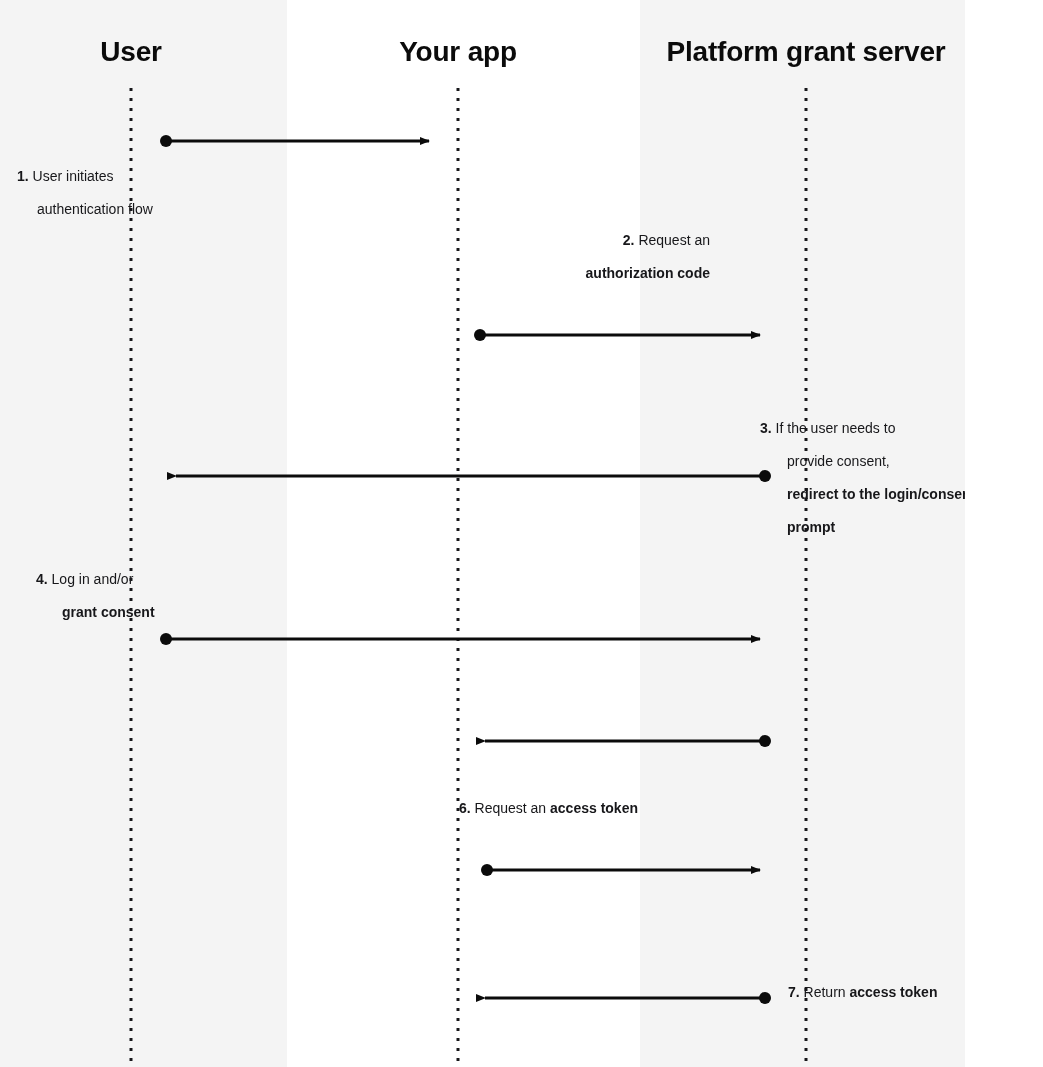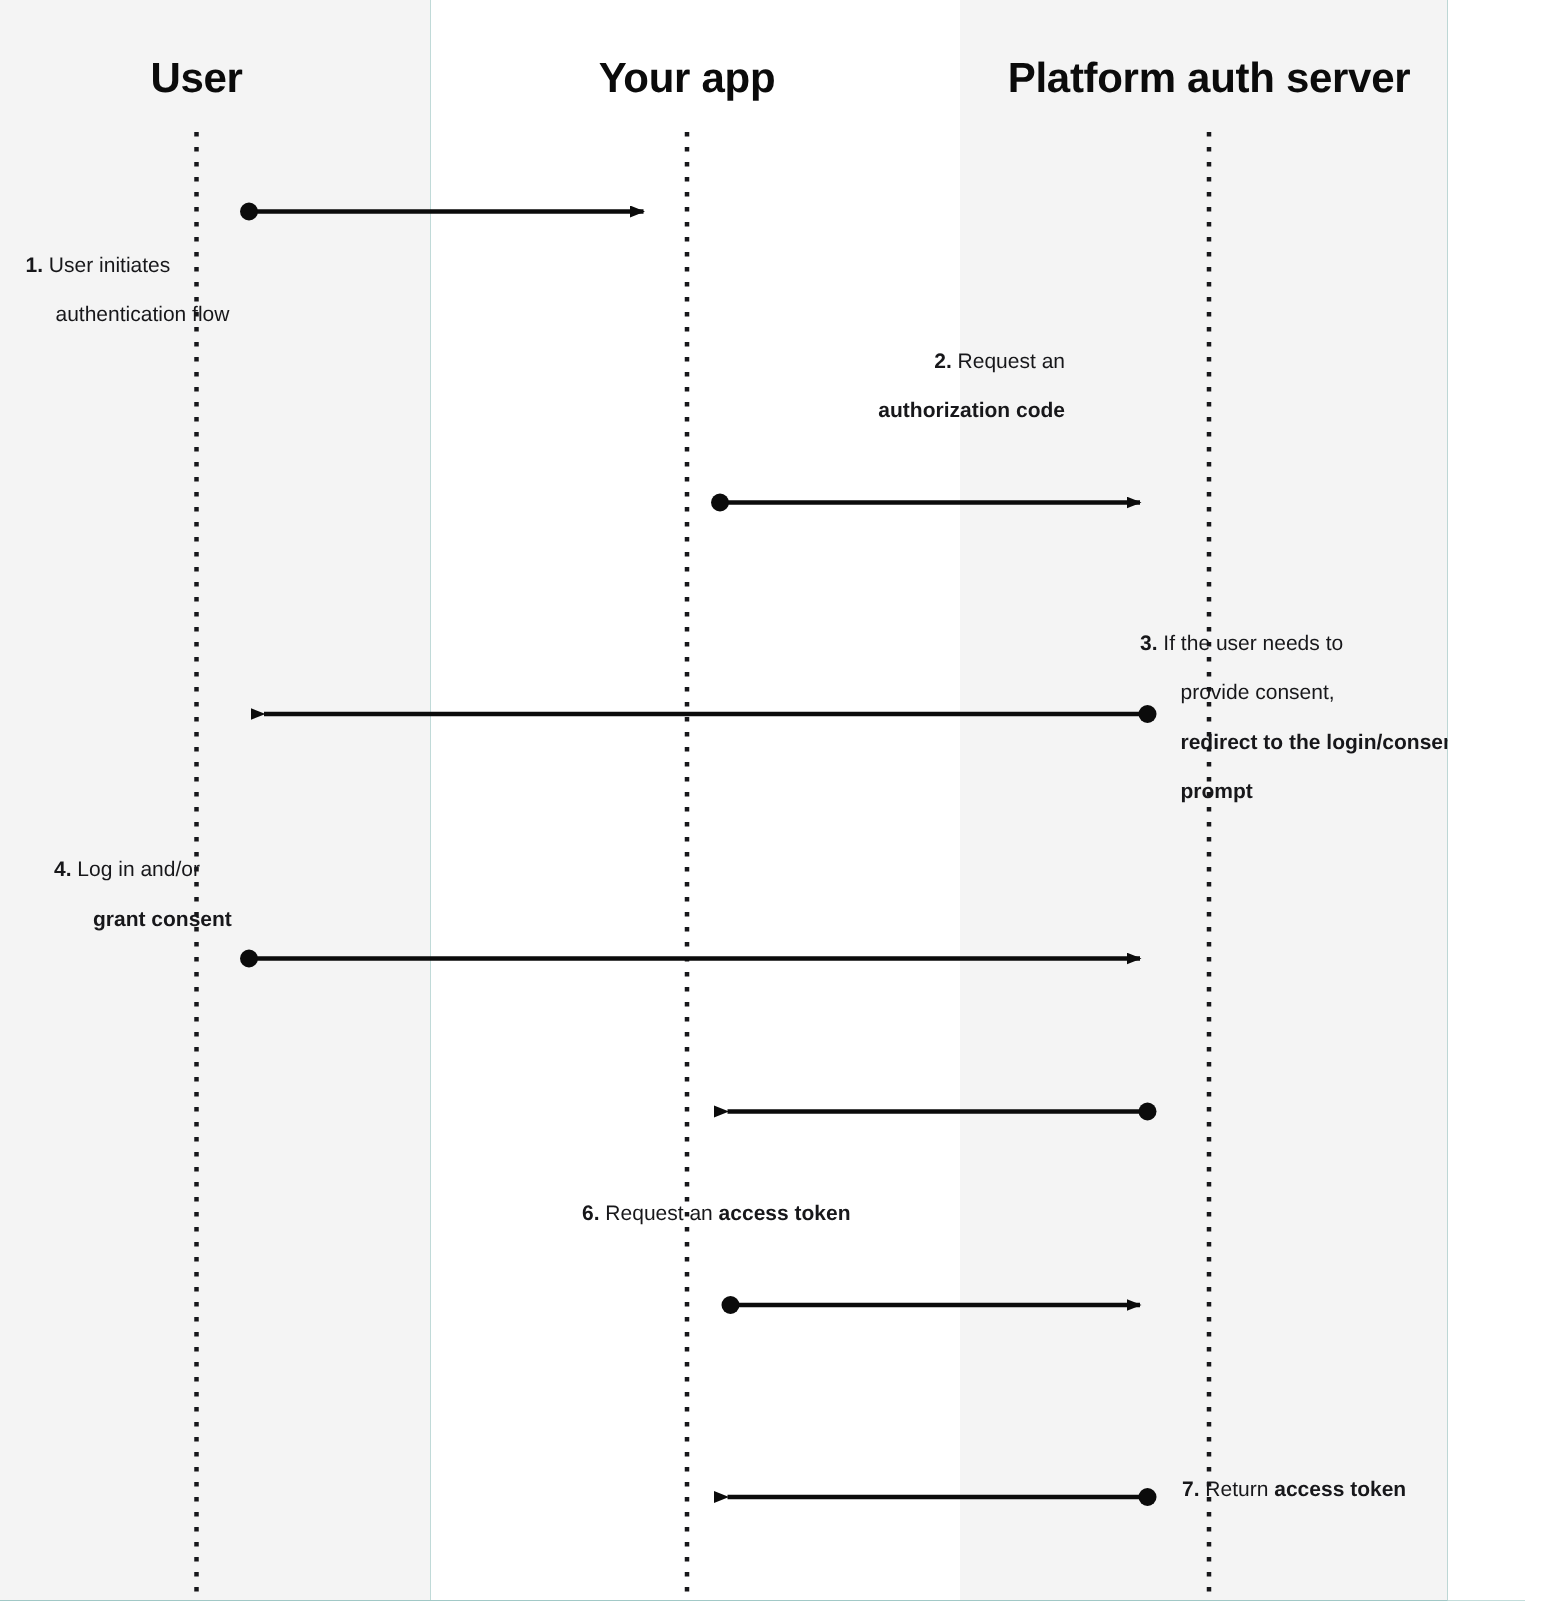--- a/index.html
+++ b/index.html
@@ -9,21 +9,21 @@
   }
   body {
     font-family: "Liberation Sans", sans-serif;
     -webkit-font-smoothing: antialiased;
   }
   #diagram {
     position: relative;
     width: 965px;
     height: 1067px;
     overflow: hidden;
-    background: #0f766e;
+    background: #e5e5e5;
   }
   .band {
     position: absolute;
     top: 0;
     height: 1067px;
     background: #f4f4f4;
   }
   .band-user   { left: 0px;   width: 287px; }
   .band-server { left: 640px; width: 403px; }
   .band-app    { left: 287px; width: 353px; background: #ffffff; }
@@ -64,21 +64,21 @@
 <body>
 
 <div id="diagram">
 
   <div class="band band-user"></div>
   <div class="band band-app"></div>
   <div class="band band-server"></div>
 
   <div class="col-title" style="left:131px;">User</div>
   <div class="col-title" style="left:458px;">Your app</div>
-  <div class="col-title" style="left:806px;">Platform auth server</div>
+  <div class="col-title" style="left:806px;">Platform grant server</div>
 
   <svg class="lines" viewBox="0 0 1043 1067">
     <defs>
       <marker id="arrowR" markerWidth="10" markerHeight="10" refX="9" refY="4" orient="auto" markerUnits="userSpaceOnUse">
         <path d="M0,0 L10,4 L0,8 z" fill="#0b0b0b"></path>
       </marker>
       <marker id="arrowL" markerWidth="10" markerHeight="10" refX="1" refY="4" orient="auto" markerUnits="userSpaceOnUse">
         <path d="M10,0 L0,4 L10,8 z" fill="#0b0b0b"></path>
       </marker>
     </defs>
@@ -148,21 +148,21 @@
   </div>
 
   <div class="note" style="left:36px; top:563px; width:250px;">
     <span class="num">4.</span>
     <span>Log in and/or</span>
     <span class="bold"></span>
     <span class="hang bold" style="padding-left:26px;">grant consent</span>
   </div>
 
 
-  <div class="note" style="left:388px; top:792px; width:250px;">
+  <div class="note" style="left:388px; top:792px; width:250px;text-align:right;">
     <span class="num">6.</span>
     <span>Request an</span>
     <span class="bold">access token</span>
   </div>
 
   <div class="note" style="left:788px; top:976px; width:250px;">
     <span class="num">7.</span>
     <span>Return</span>
     <span class="bold">access token</span>
   </div>

